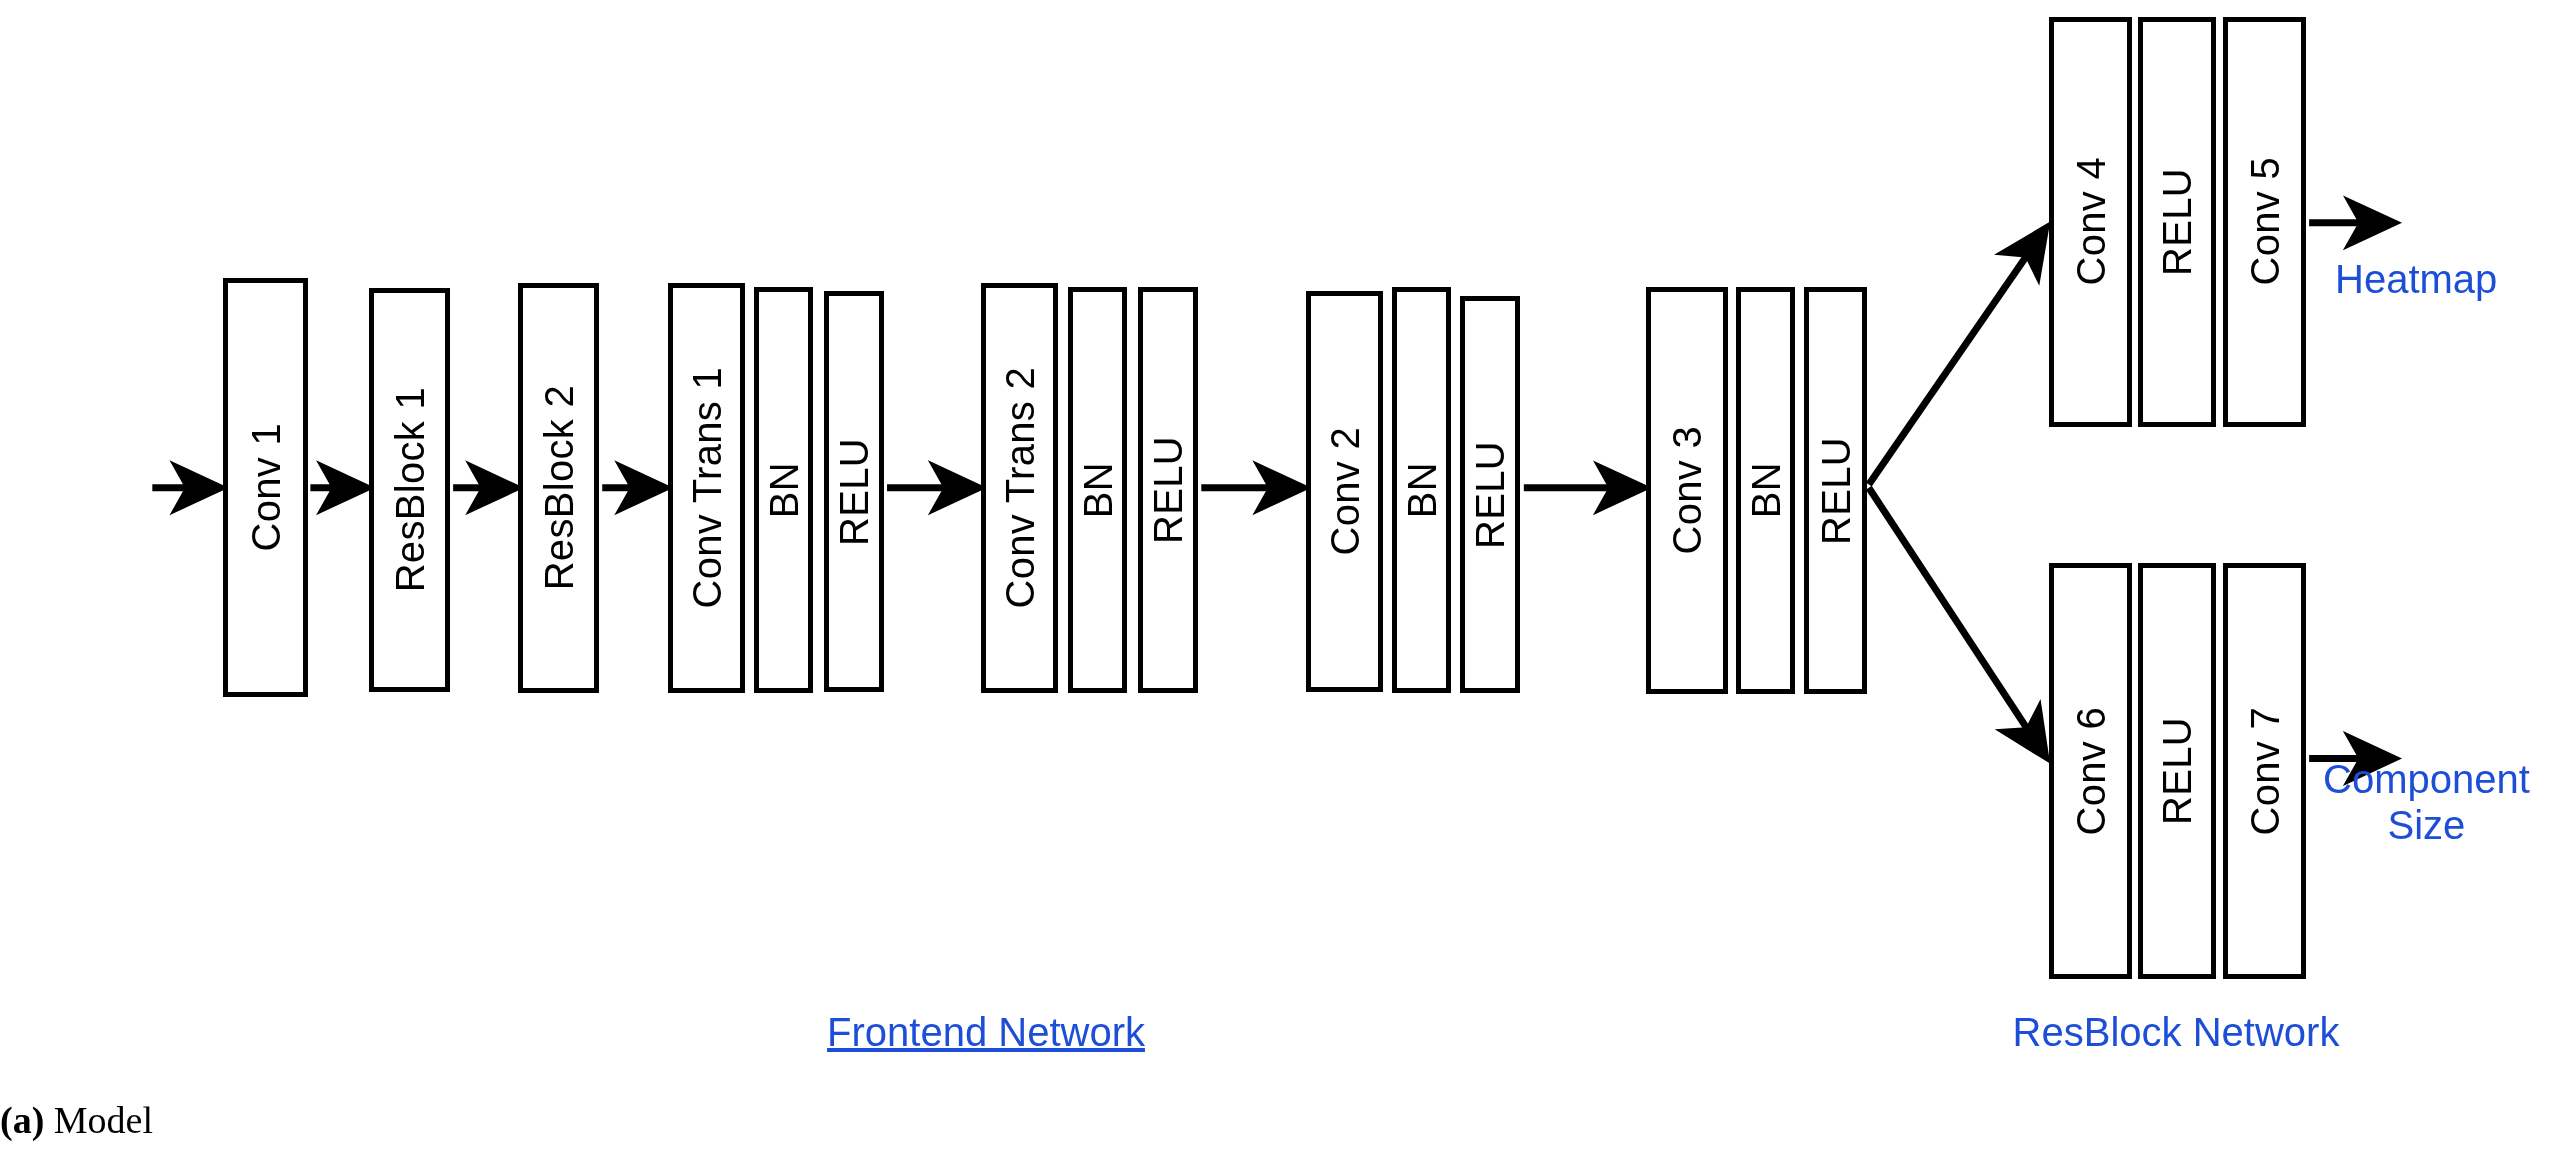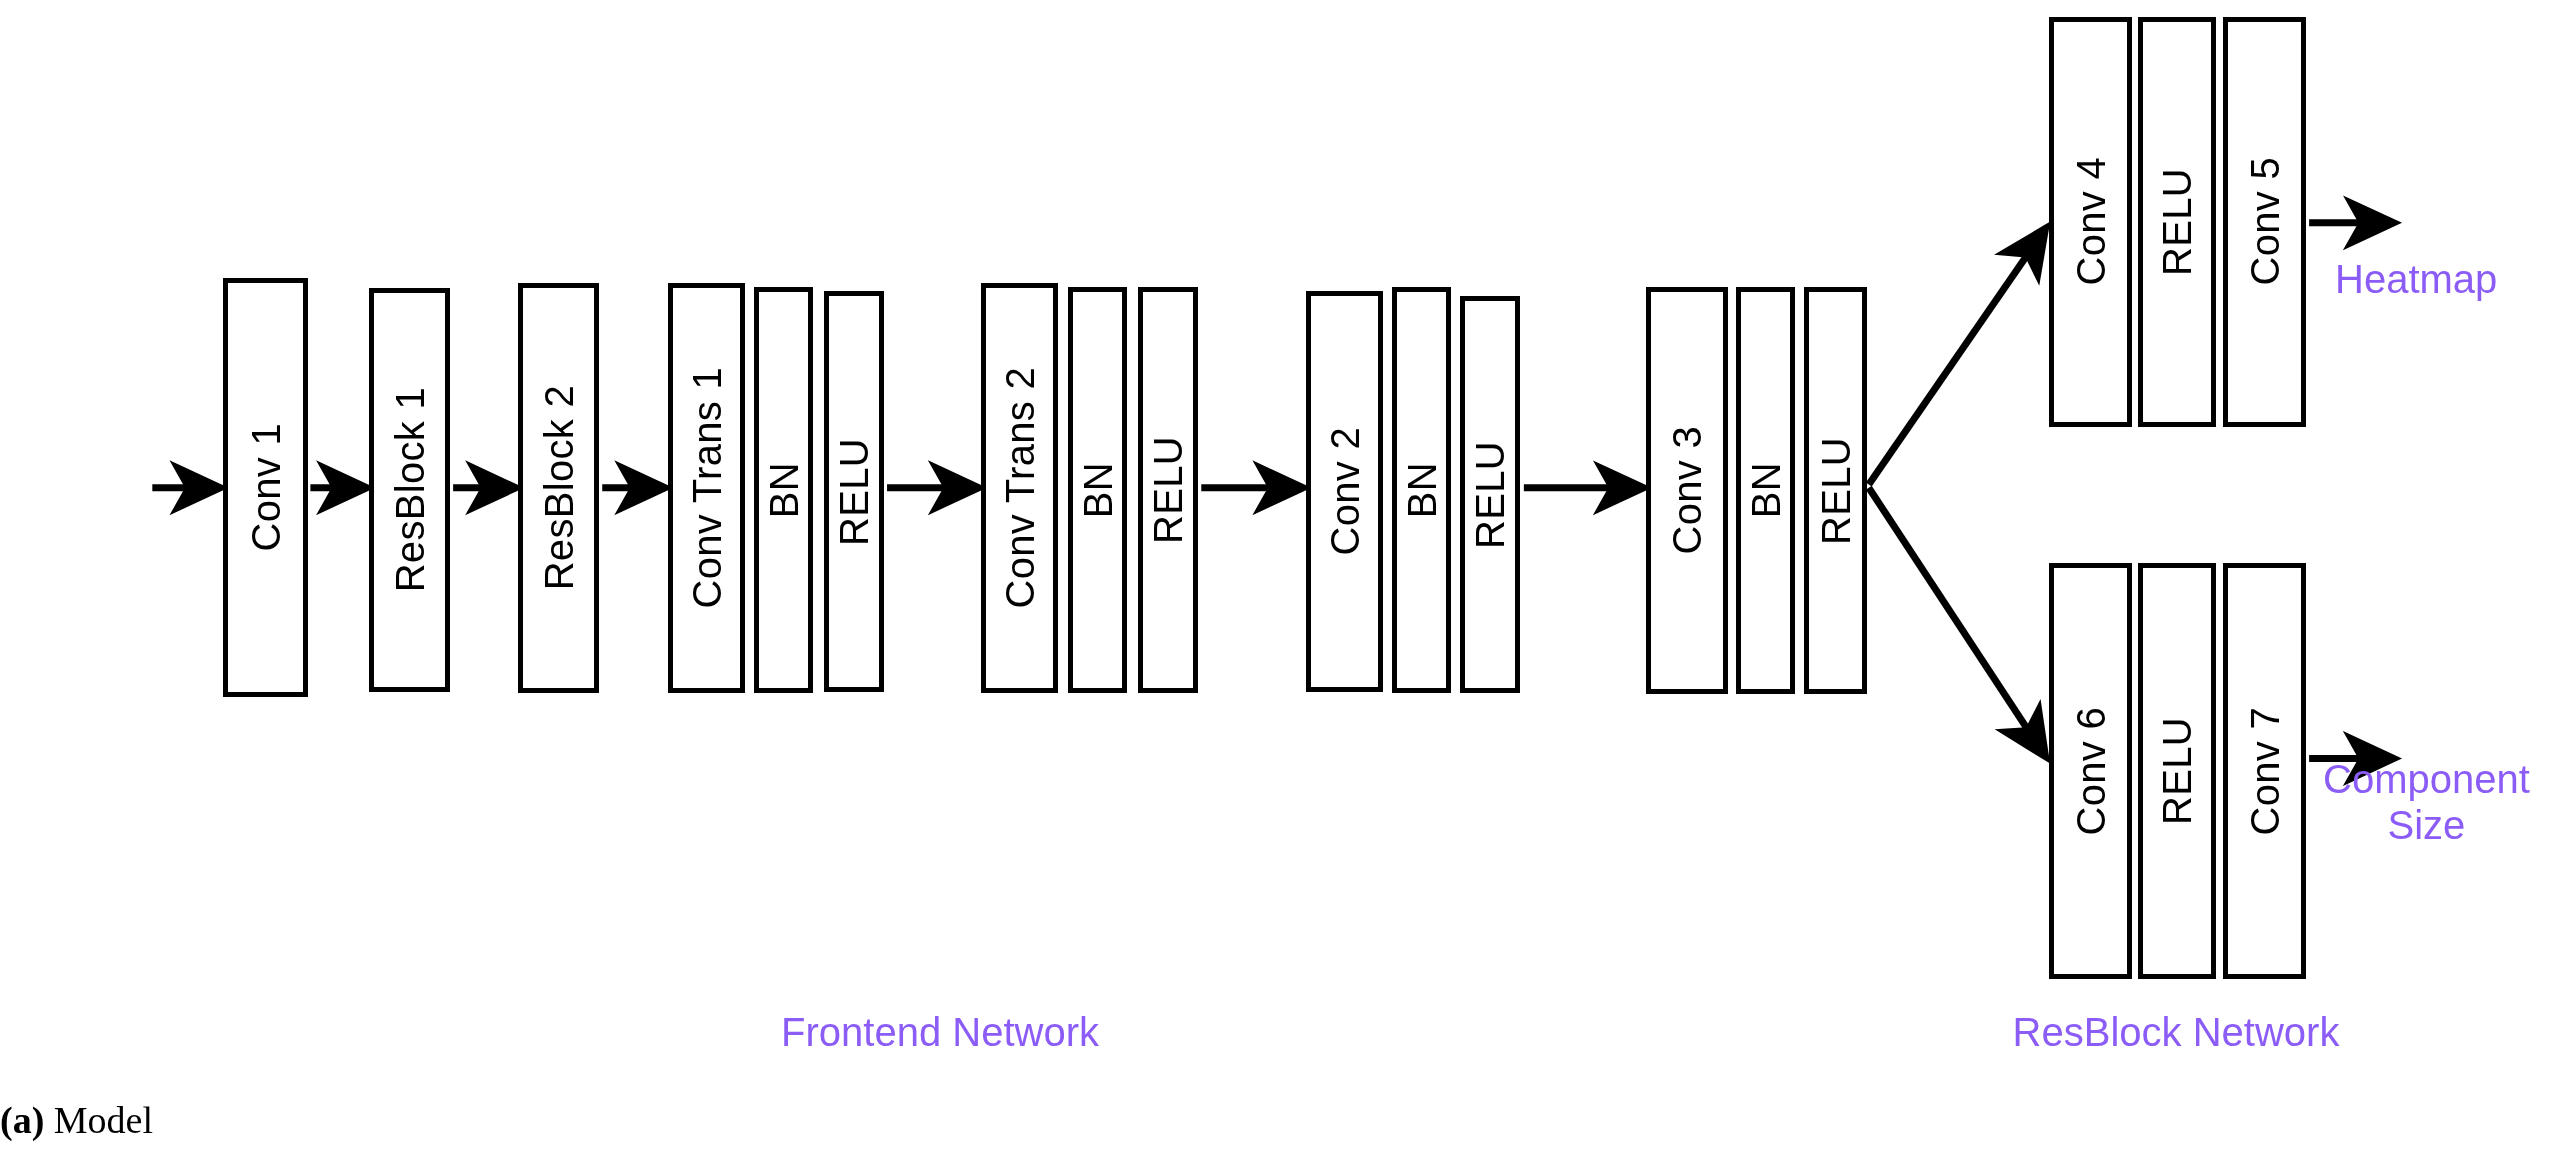--- a/index.html
+++ b/index.html
@@ -45,21 +45,21 @@
     line-height: 1;
     font-family: "Liberation Sans", sans-serif;
   }
   
   .txt {
     position: absolute;
     font-family: "Liberation Sans", sans-serif;
     font-size: 40px;
     line-height: 1.15;
     white-space: pre;
-    color: #8b5cf6;
+    color: #1d4ed8;
   }
   .txt.center {
     text-align: center;
     transform: translateX(-50%);
   }
   .caption {
     position: absolute;
     width: 100%;
     text-align: left;
     font-family: "Liberation Serif", serif;
@@ -161,21 +161,21 @@
     <span class="vlabel">RELU</span>
   </div>
   <div class="blk" style="left:2223px; top:563px; width:83px; height:416px;">
     <span class="vlabel">Conv 7</span>
   </div>
 
   <div class="txt" style="left:2335px; top:256px; text-align:left;">Heatmap</div>
   <div class="txt" style="left:2323px; top:756px; text-align:center;">Component
 Size</div>
 
-  <div class="txt center" style="left:940px; top:1009px;">Frontend Network</div>
+  <div class="txt center" style="left:986px; top:1009px;text-decoration:underline;">Frontend Network</div>
   <div class="txt center" style="left:2176px; top:1009px;">ResBlock Network</div>
 
   <div class="caption" style="left:0; top:1098px;">
     <b>(a)</b><span> Model</span>
   </div>
 
 </div>
 
 
 </body></html>

